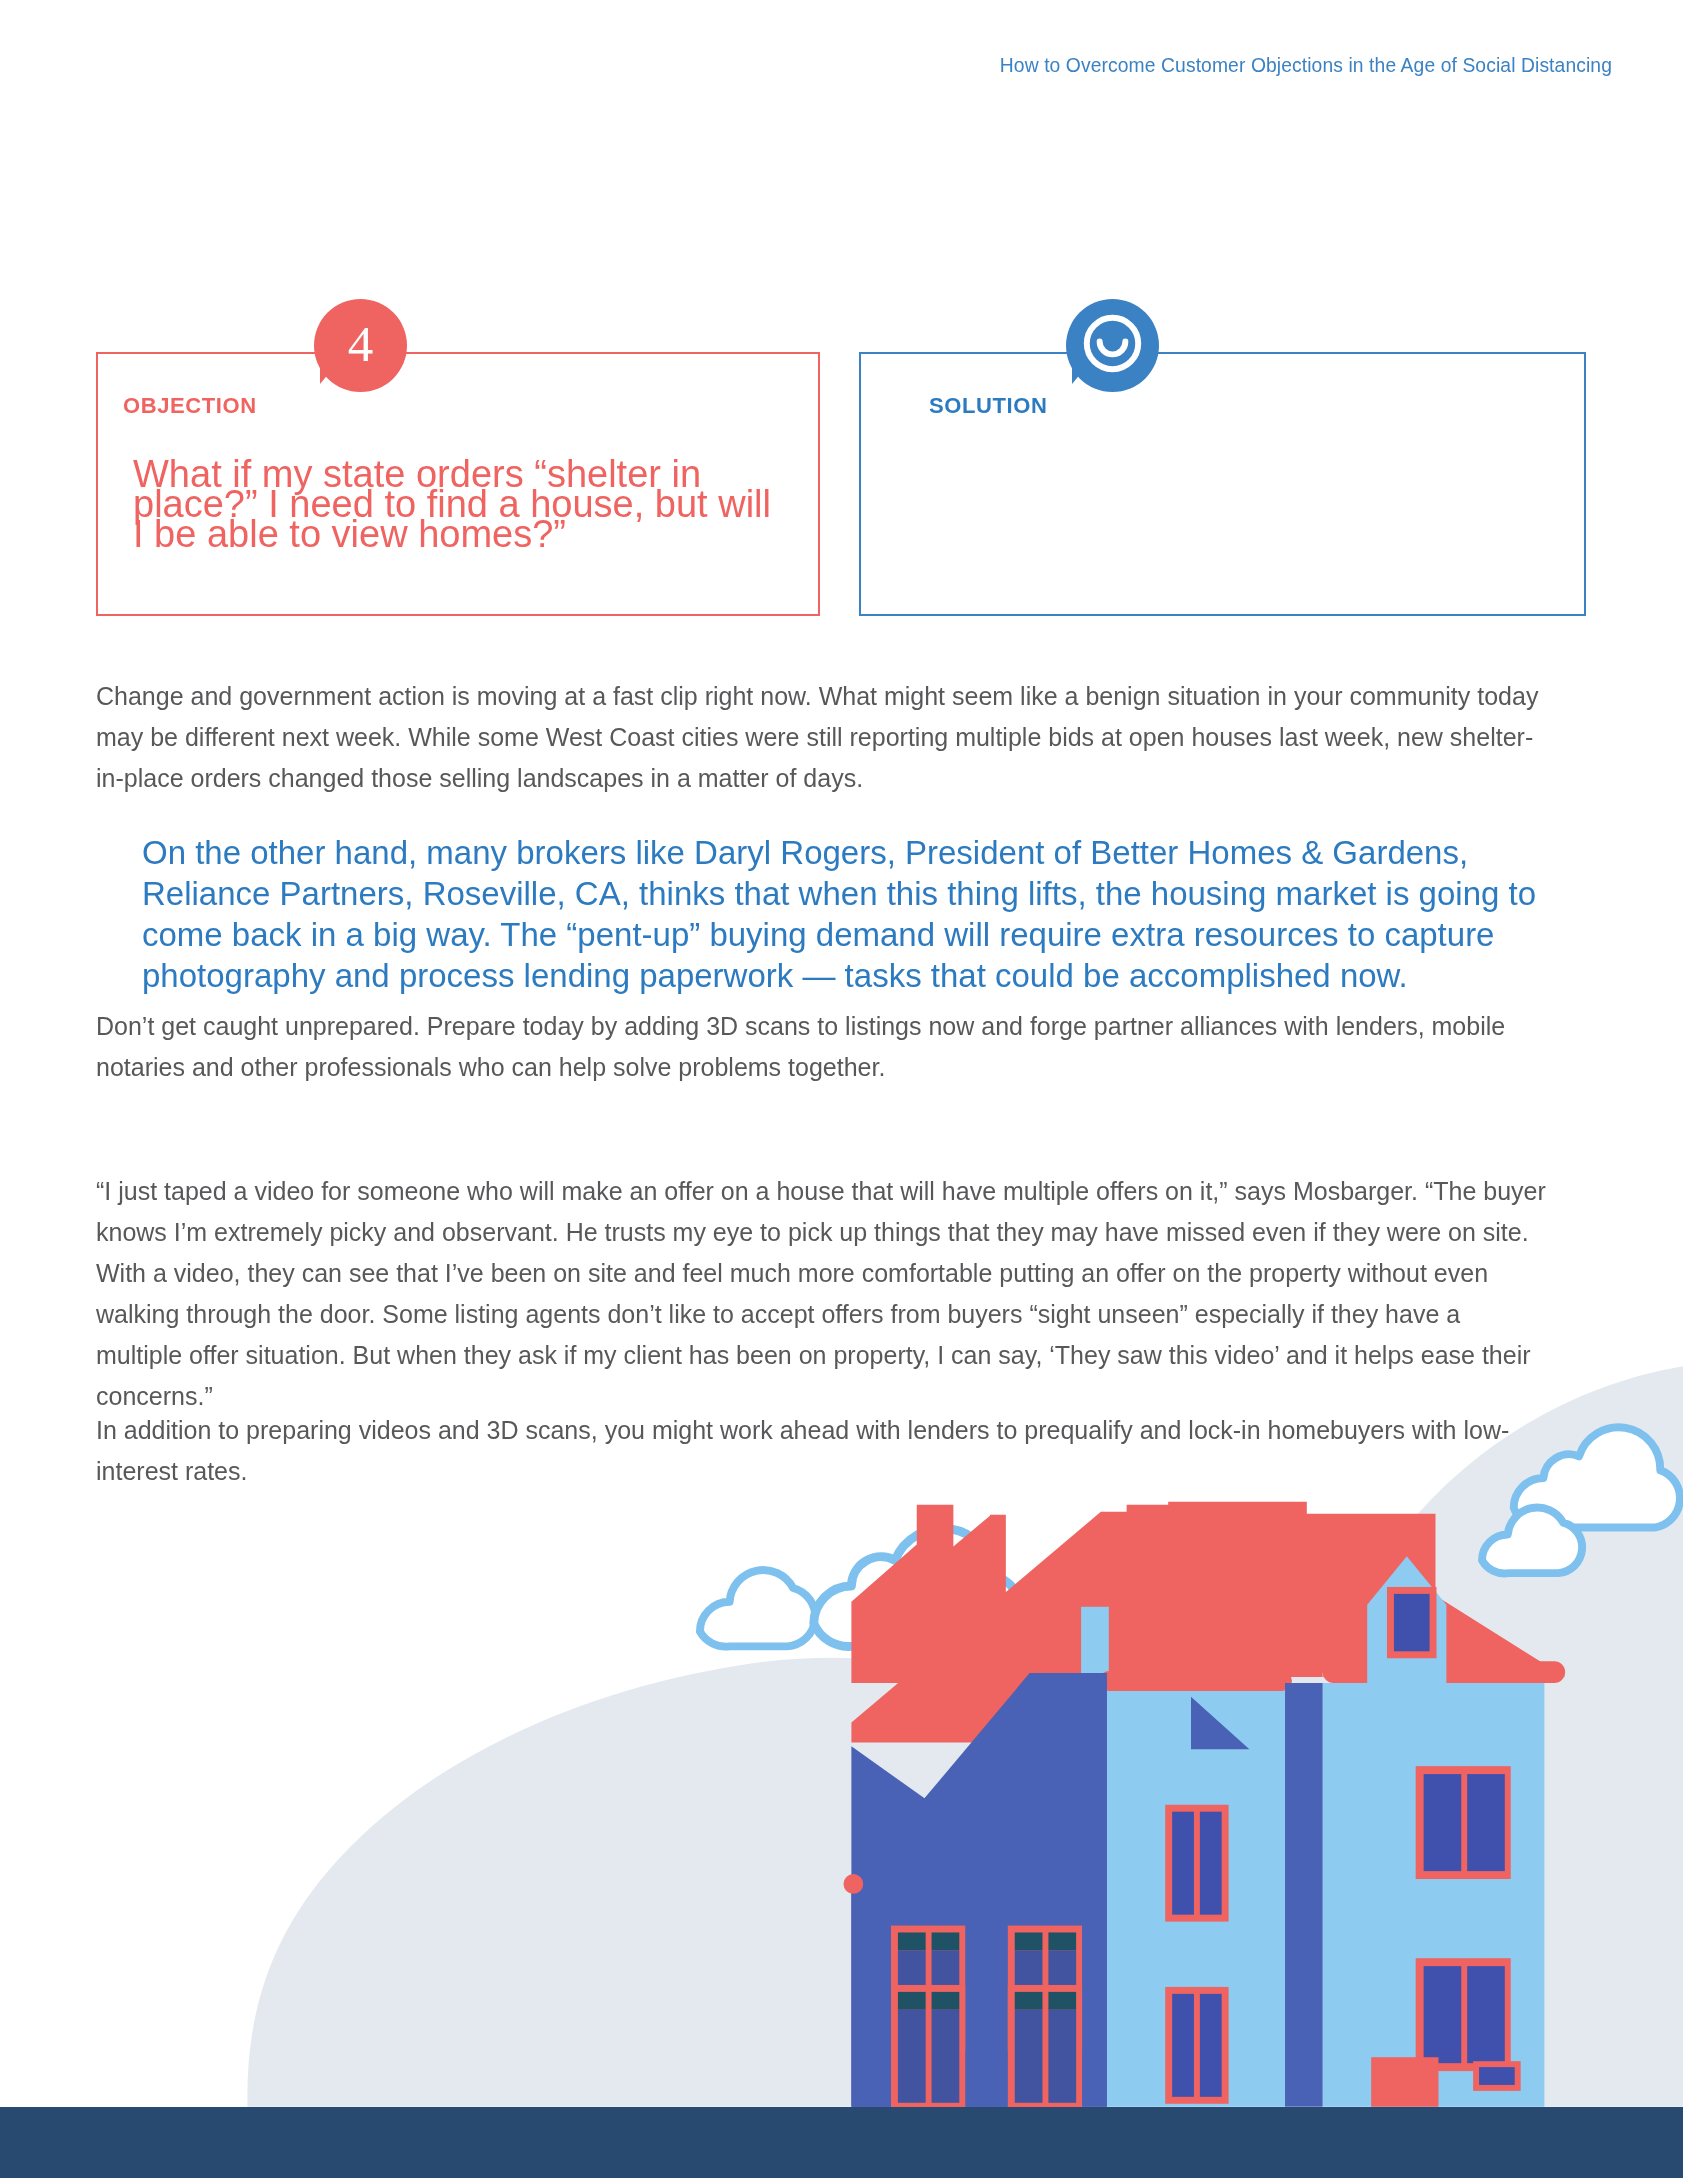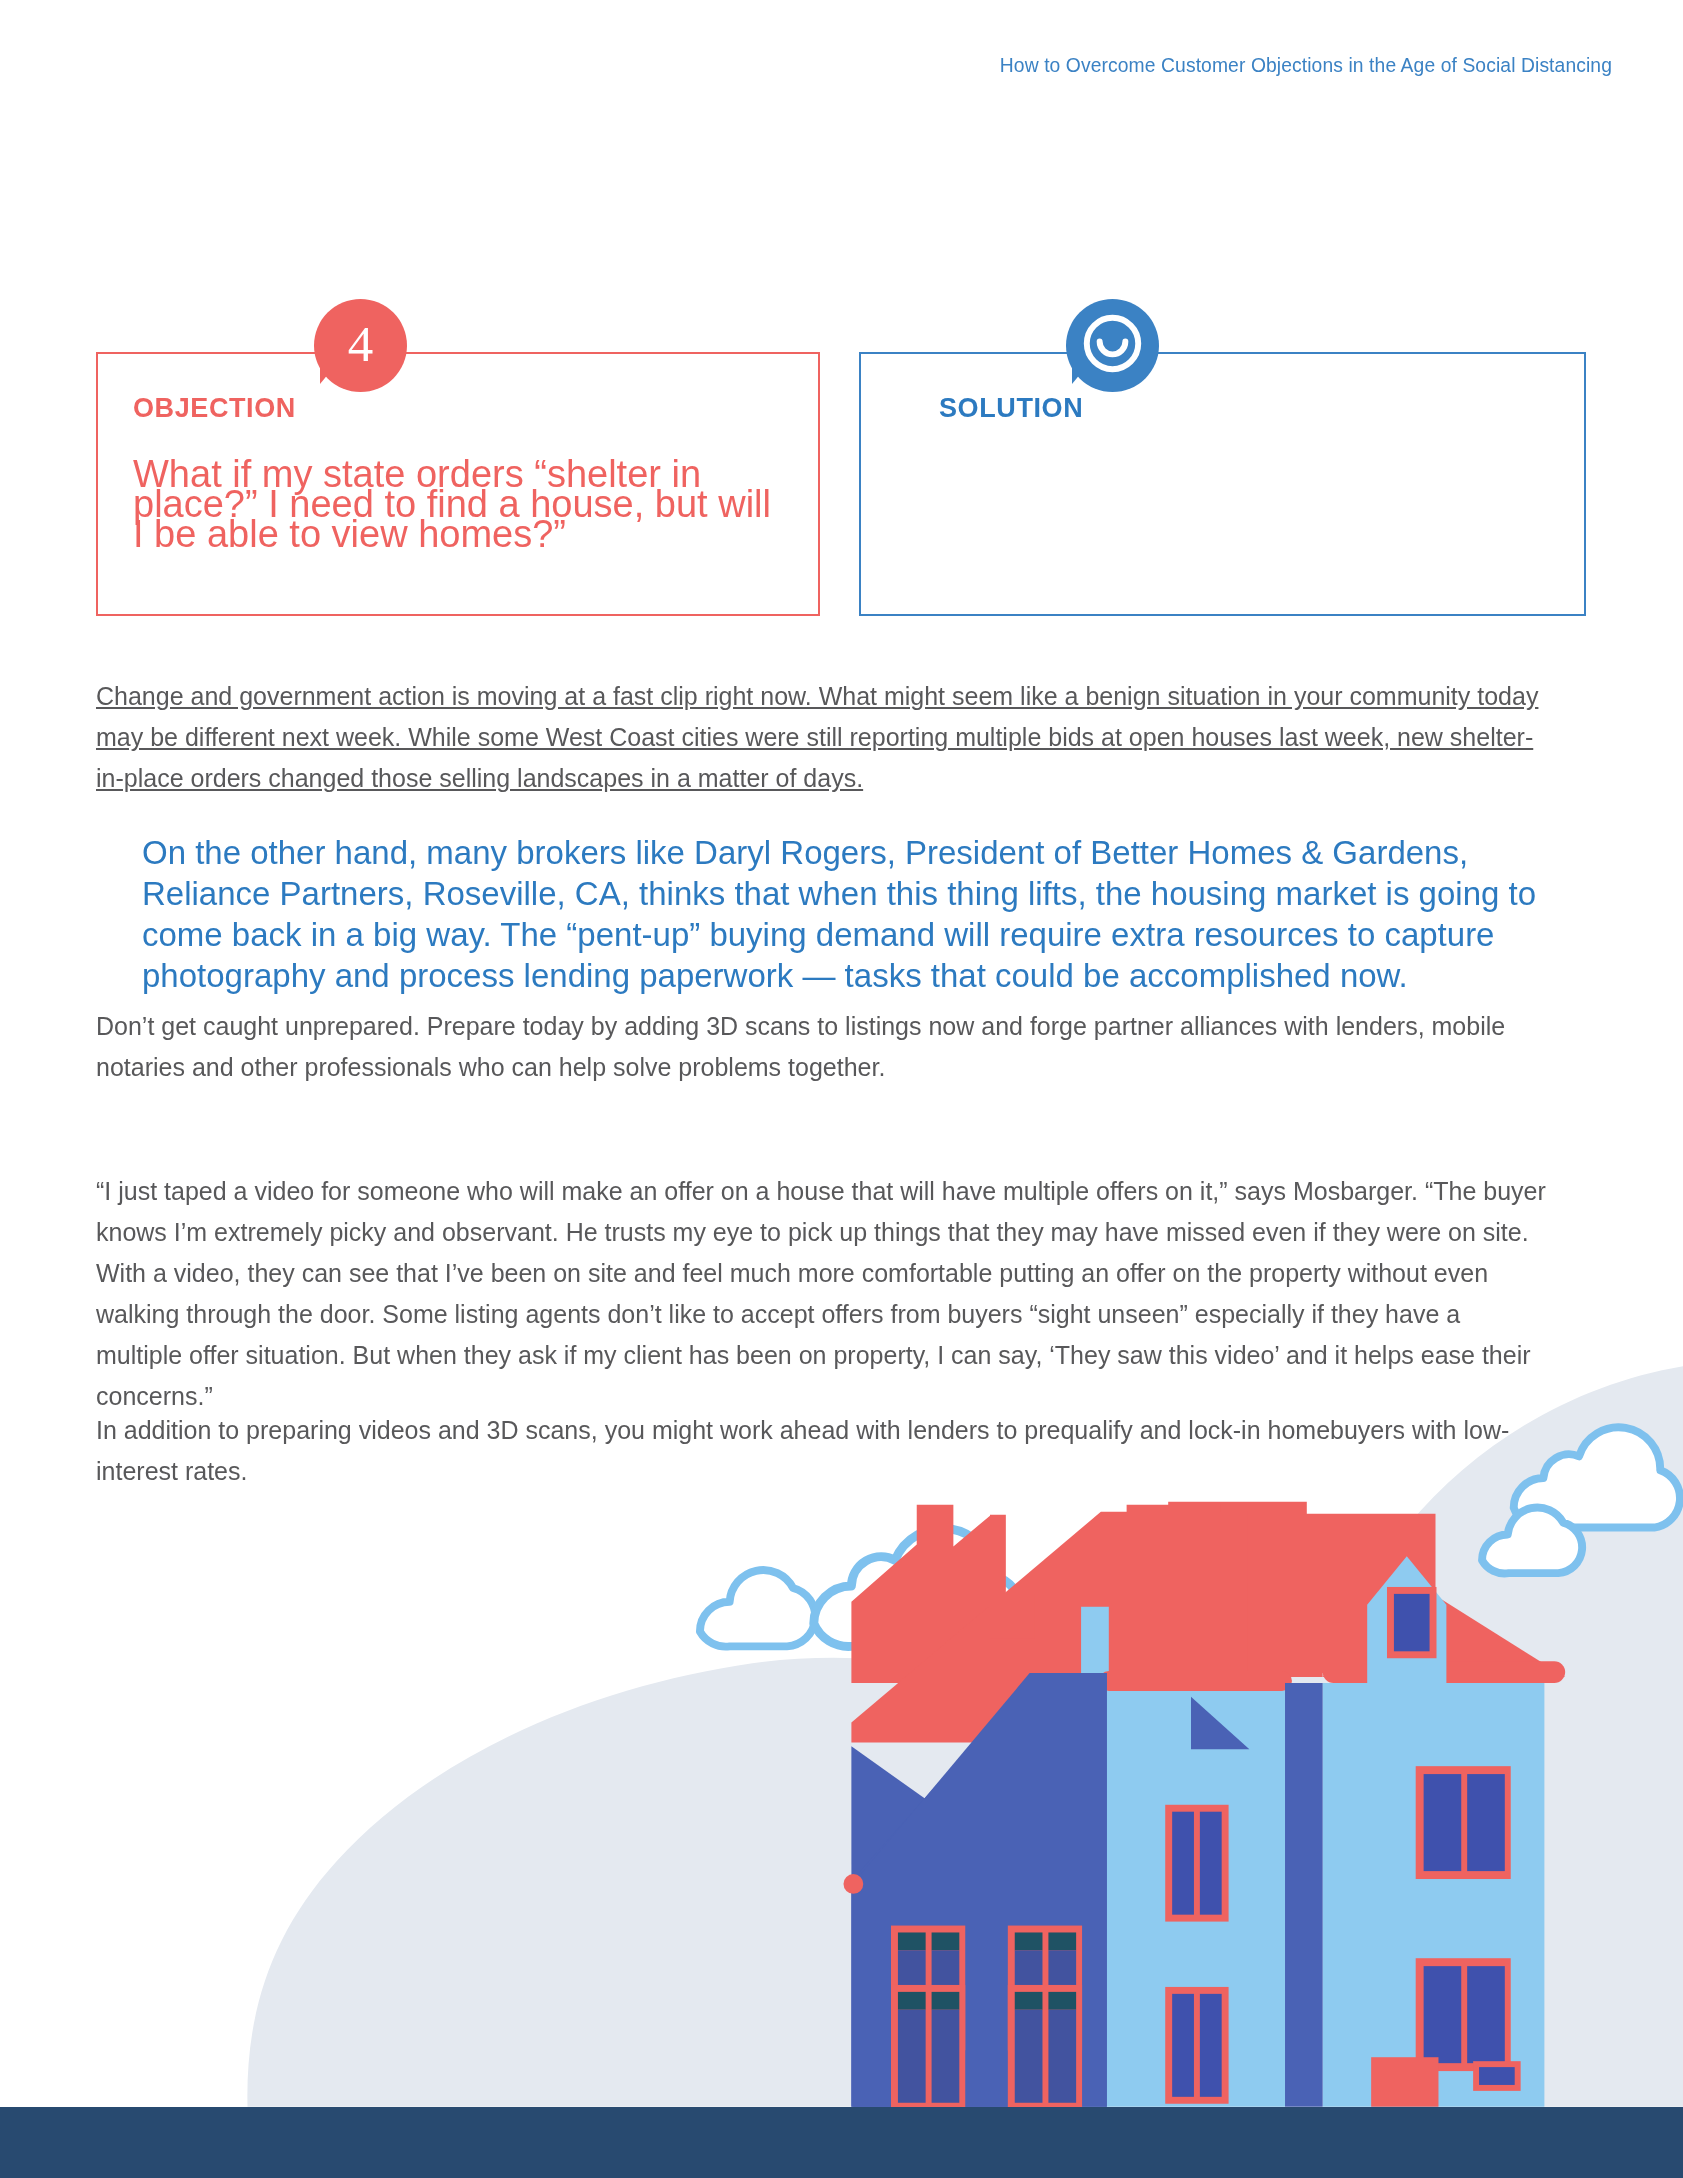--- a/index.html
+++ b/index.html
@@ -61,23 +61,23 @@
     border:2px solid #ef6360;
   }
   .card.solution {
     left:859px;
     width:727px;
     border:2px solid #3b82c4;
   }
 
   .card-label {
     position:absolute;
-    left:35px;
+    left:25px;
     top:39px;
-    font-size:27px;
+    font-size:22px;
     font-weight:bold;
     letter-spacing:0.6px;
   }
   .objection .card-label { color:#ef6360; }
   .solution  .card-label { color:#2c7ac0;margin-left:43px; }
 
   .card-body {
     position:absolute;
     left:35px;
     top:105px;
@@ -144,21 +144,21 @@
   
   .para {
     position:absolute;
     font-size:25px;
     line-height:41px;
     color:#58585a;
     font-weight:300;
     left:96px;
     width:1455px;
   }
-  .para.p1 { top:676px;text-decoration:underline; }
+  .para.p1 { top:676px; }
   .para.p3 { top:1006px; }
   .para.p4 { top:1143px;margin-top:28px; }
   .para.p5 { top:1410px; }
 
   .quote {
     position:absolute;
     left:142px;
     width:1416px;
     top:832px;
     font-size:33px;

